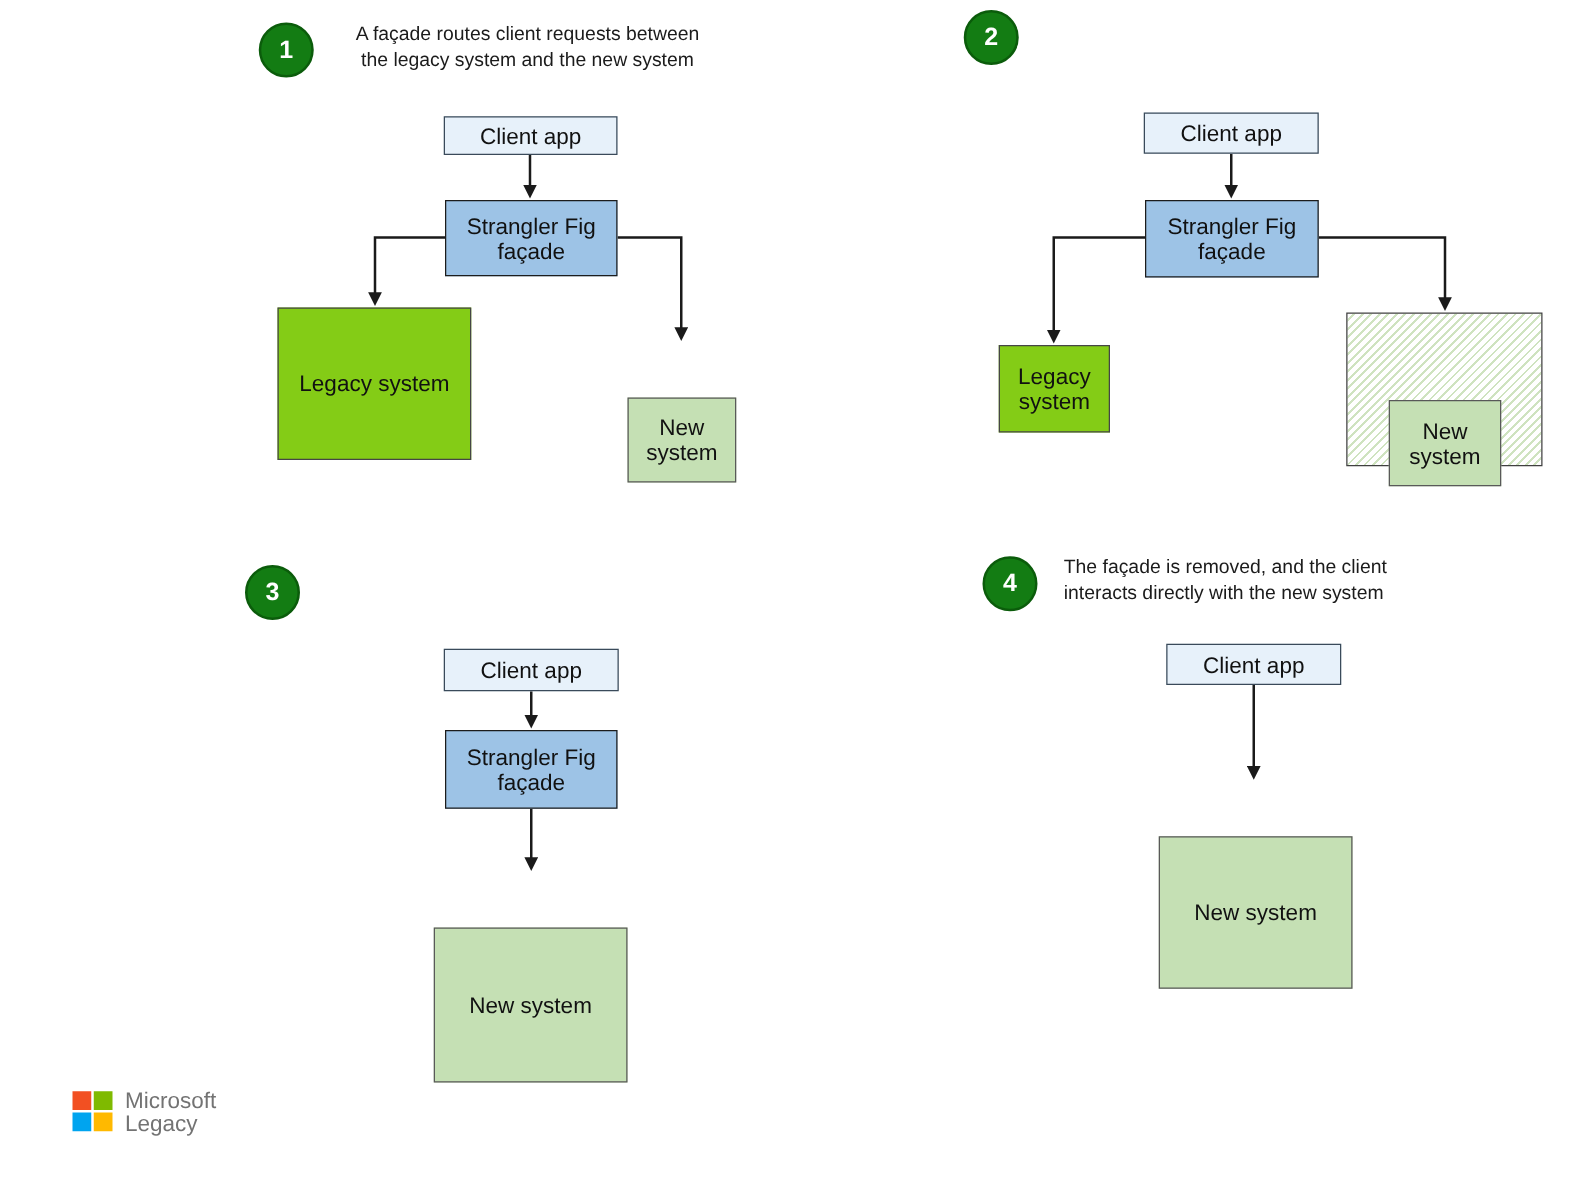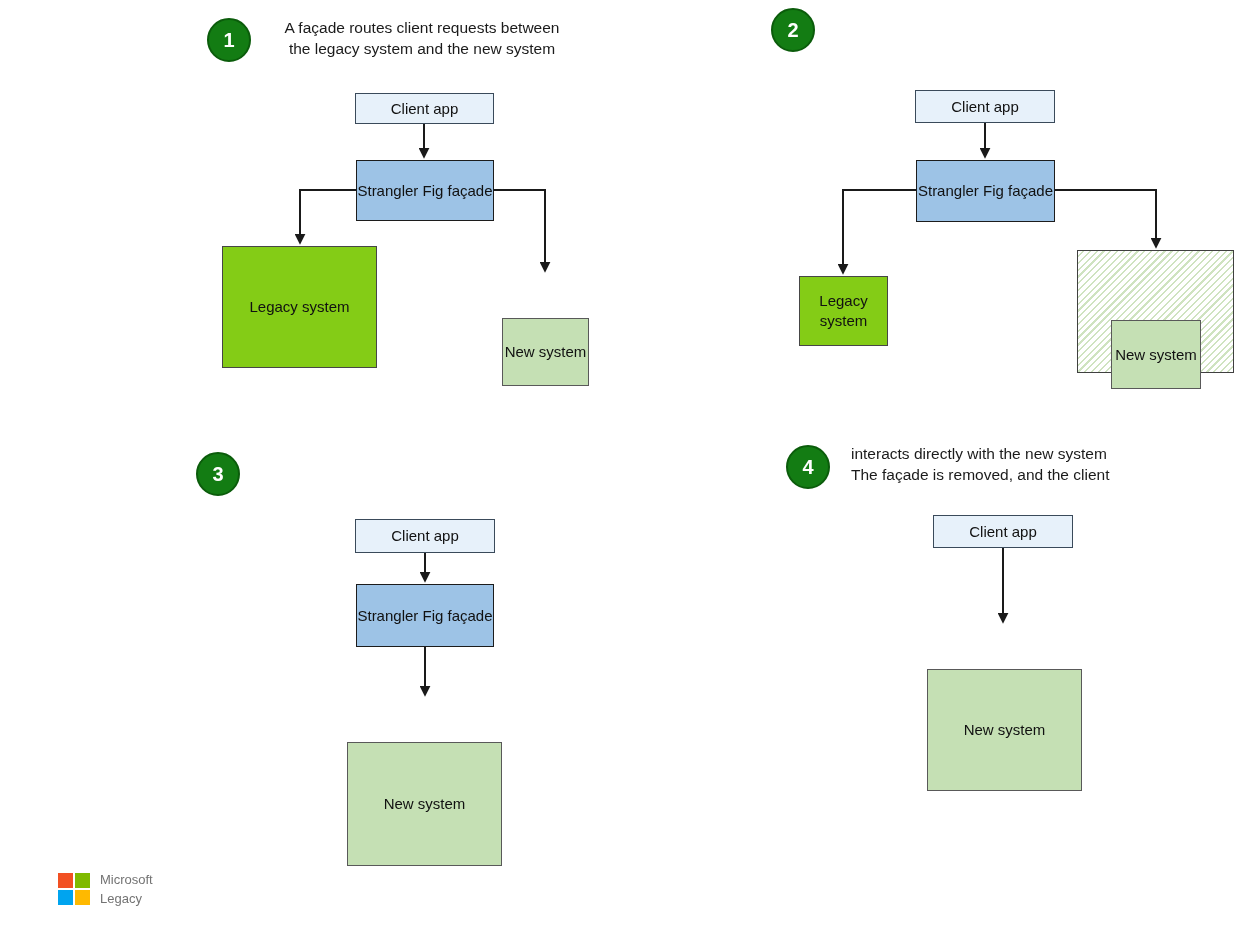--- a/index.html
+++ b/index.html
@@ -6,33 +6,33 @@
   body{font-family:"Liberation Sans", sans-serif;}
   .canvas{position:relative;width:1255px;height:942px;background:#ffffff;overflow:hidden;}
   .arrows{position:absolute;left:0;top:0;width:1255px;height:942px;pointer-events:none;}
   .badge{position:absolute;width:44px;height:44px;border-radius:50%;
          background:#137C13;border:2px solid #0B5C0B;box-sizing:border-box;
          color:#ffffff;font-size:20px;font-weight:bold;
          display:flex;align-items:center;justify-content:center;}
   .caption{position:absolute;font-size:15.5px;line-height:21px;color:#1b1b1b;text-align:center;}
   .caption.left{text-align:left;}
   .node{position:absolute;display:flex;align-items:center;justify-content:center;
-        text-align:center;font-size:15px;line-height:20px;color:#111111;box-sizing:border-box;}
+        text-align:center;font-size:18px;line-height:20px;color:#111111;box-sizing:border-box;}
   .client{background:#E7F1FA;border:1px solid #3A4A5A;}
   .facade{background:#9DC3E6;border:1.5px solid #1c1c1c;}
   .legacy{background:#84cc16;border:1.5px solid #464646;}
   .newsys{background:#C5E0B4;border:1.5px solid #595959;margin-top:44px;}
   .hatch{position:absolute;box-sizing:border-box;border:1.5px solid #404040;
          background:repeating-linear-gradient(135deg,#ffffff 0px,#ffffff 3.2px,#cfe3c0 3.2px,#cfe3c0 4.8px);}
   .ms-logo{position:absolute;left:58px;top:871px;display:flex;align-items:flex-start;}
   .ms-squares{display:grid;grid-template-columns:15px 15px;grid-template-rows:15px 15px;gap:2px;margin-top:2px;}
   .sq{width:15px;height:15px;}
   .sq.red{background:#F25022;} .sq.green{background:#7FBA00;}
   .sq.blue{background:#00A4EF;} .sq.yellow{background:#FFB900;}
-  .ms-text{margin-left:10px;color:#737373;font-size:13px;line-height:18.5px;}
+  .ms-text{margin-left:10px;color:#737373;font-size:18px;line-height:18.5px;}
 </style>
 </head>
 <body>
 
 <div class="canvas">
 
   <svg class="arrows" viewBox="0 0 1255 942" xmlns="http://www.w3.org/2000/svg">
     <defs>
       <marker id="ah" viewBox="0 0 10 10" refX="2" refY="5" markerWidth="11" markerHeight="11" orient="auto" markerUnits="userSpaceOnUse">
         <path d="M0,0 L10,5 L0,10 Z" fill="#1a1a1a"></path>
@@ -76,22 +76,22 @@
     <span>3</span>
   </div>
   <div class="node client" style="left:355px;top:519px;width:140px;height:34px;">Client app</div>
   <div class="node facade" style="left:356px;top:584px;width:138px;height:63px;">Strangler Fig façade</div>
   <div class="node newsys" style="left:347px;top:698px;width:155px;height:124px;">New system</div>
 
   <div class="badge" style="left:786px;top:445px;">
     <span>4</span>
   </div>
   <div class="caption left" style="left:851px;top:443px;width:320px;">
+    <div>The façade is removed, and the client</div>
     <div>interacts directly with the new system</div>
-    <div>The façade is removed, and the client</div>
   </div>
   <div class="node client" style="left:933px;top:515px;width:140px;height:33px;">Client app</div>
   <div class="node newsys" style="left:927px;top:625px;width:155px;height:122px;">New system</div>
 
   <div class="ms-logo">
     <div class="ms-squares">
       <div class="sq red"></div>
       <div class="sq green"></div>
       <div class="sq blue"></div>
       <div class="sq yellow"></div>

